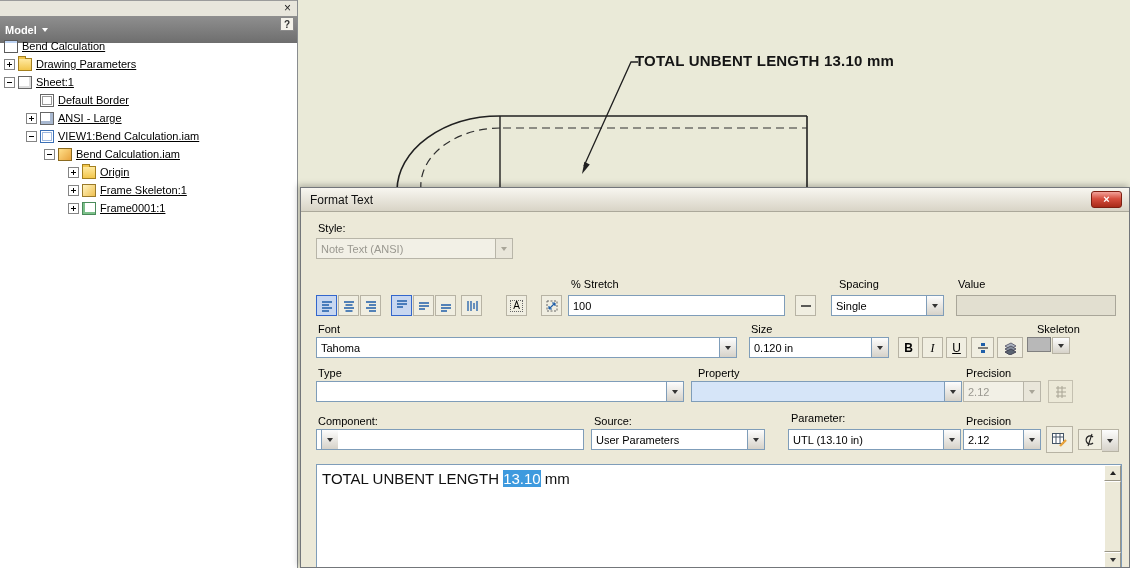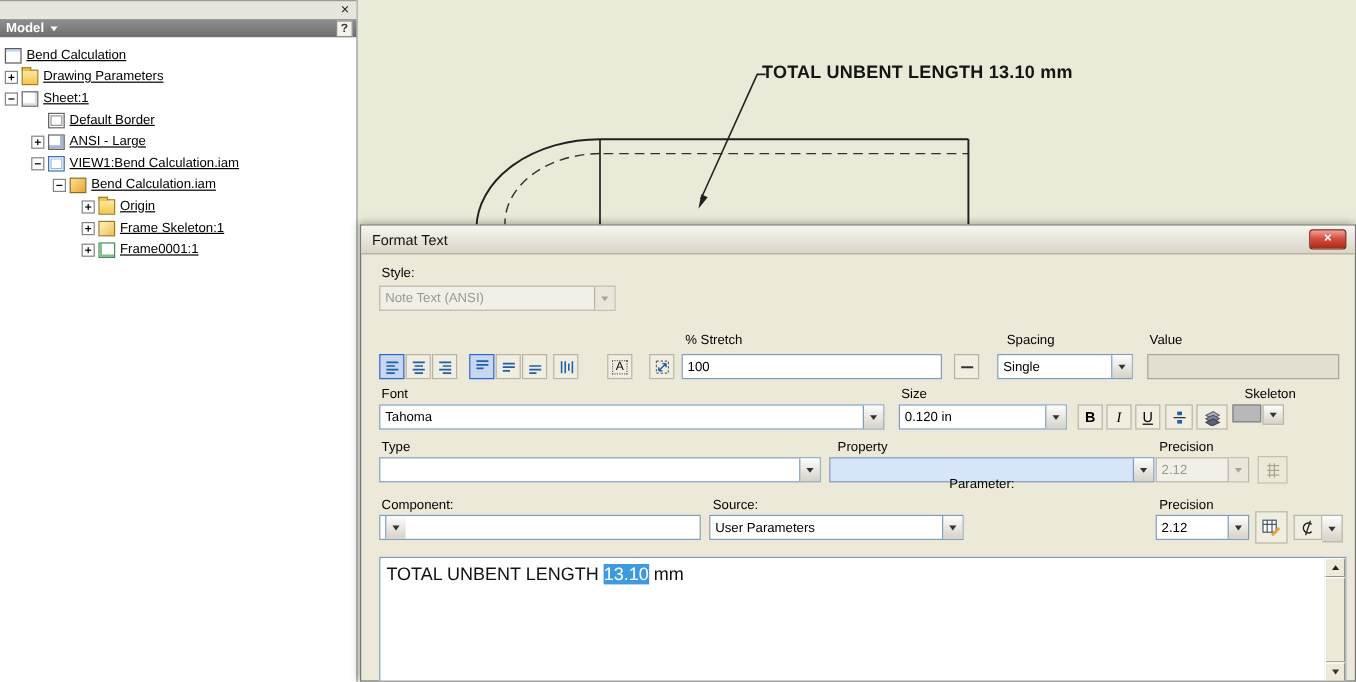--- a/index.html
+++ b/index.html
@@ -4,21 +4,21 @@
 <style>
   html,body{margin:0;padding:0;width:1130px;height:568px;overflow:hidden;
     font-family:"Liberation Sans",sans-serif;background:#fff;}
 
   
   .panel{position:absolute;left:0;top:0;width:298px;height:568px;background:#fff;
     border-right:1px solid #898C8F;box-sizing:border-box;}
   .panel-top{position:absolute;left:0;top:0;right:0;height:15px;background:#E8E6DC;
     border-top:1px solid #9b9b9b;border-bottom:1px solid #C8C5B8;}
   .panel-close{position:absolute;right:6px;top:0;font-size:12px;line-height:14px;color:#222;cursor:default;}
-  .mheader{position:absolute;left:0;top:16px;right:0;height:15px;
+  .mheader{position:absolute;left:0;top:16px;right:0;height:27px;
     background:linear-gradient(#8F8F8F,#6E6E6E);color:#fff;font-size:11px;font-weight:bold;
     display:flex;align-items:center;padding-left:5px;box-sizing:border-box;}
   .wtri{width:0;height:0;border-left:3px solid transparent;border-right:3px solid transparent;
     border-top:4px solid #fff;margin-left:5px;}
   .help-btn{position:absolute;right:3px;top:17px;width:14px;height:14px;background:#F4F2EA;
     border:1px solid #8a8a8a;font-size:10px;font-weight:bold;color:#333;display:flex;
     align-items:center;justify-content:center;box-sizing:border-box;}
   .tree{position:absolute;left:2px;top:37px;right:2px;text-decoration:underline;}
   .trow{height:18px;display:flex;align-items:center;font-size:11px;color:#000;white-space:nowrap;}
   .exp{width:9px;height:9px;border:1px solid #848484;background:#fff;position:relative;
@@ -314,29 +314,35 @@
       </span>
   </div>
   <button class="tbtn disabled" style="left:747px;top:192px;width:25px;height:23px">
     <svg width="14" height="14">
       <path d="M2 3h10M2 7h10M2 11h10M4 1v12M8 1v12" stroke="#A8A494" stroke-width="1" fill="none"></path>
     </svg>
   </button>
 
   <div class="lbl" style="left:17px;top:227px">Component:</div>
   <div class="lbl" style="left:293px;top:227px">Source:</div>
-  <div class="lbl" style="left:490px;top:210px">Parameter:</div>
+  <div class="lbl" style="left:490px;top:224px">Parameter:</div>
   <div class="lbl" style="left:665px;top:227px">Precision</div>
   <div class="combo" style="left:15px;top:241px;width:268px">
     <span class="cbtn">
         <i class="tri"></i>
       </span>
   </div>
-  <div class="combo" style="left:290px;top:241px;width:212px">
+  <div class="combo" style="left:290px;top:241px;width:174px">
     <span class="ctxt">User Parameters</span>
+    <span class="cbtn">
+        <i class="tri"></i>
+      </span>
+  </div>
+  <div class="combo" style="left:487px;top:241px;width:173px">
+    <span class="ctxt">UTL (13.10 in)</span>
     <span class="cbtn">
         <i class="tri"></i>
       </span>
   </div>
   <div class="combo" style="left:662px;top:241px;width:78px">
     <span class="ctxt">2.12</span>
     <span class="cbtn">
         <i class="tri"></i>
       </span>
   </div>

